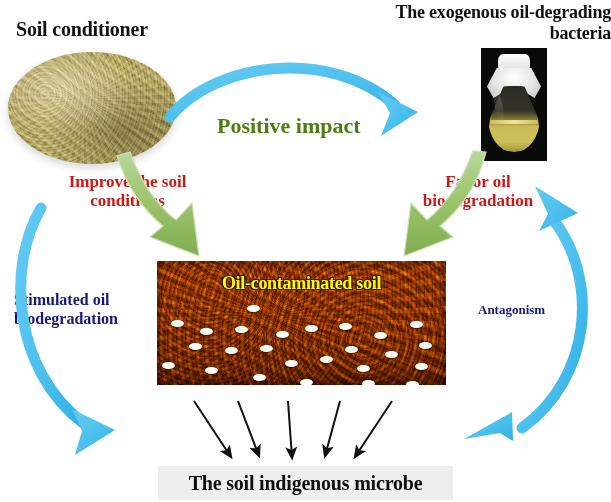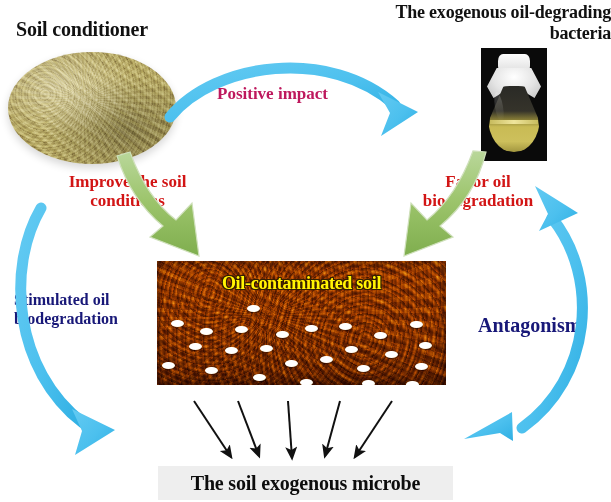--- a/index.html
+++ b/index.html
@@ -41,45 +41,45 @@
   
   .lbl {
     font-family: "Liberation Serif", "DejaVu Serif", serif;
     font-weight: bold;
     line-height: 19px;
   }
   .lbl-blue { color: #181878; }
   .lbl-red  { color: #d21515; }
 
   #lbl-positive-impact {
-    left: 217px; top: 84px;
-    font-size: 17px;
-    color: #be185d;
+    left: 217px; top: 116px;
+    font-size: 22px;
+    color: #4d7c0f;
   }
   #lbl-improve {
     left: 60px; top: 172px;
     font-size: 17px;
     width: 135px;
     text-align: center;
   }
   #lbl-favor {
     left: 413px; top: 172px;
     font-size: 17px;
     width: 130px;
     text-align: center;
   }
   #lbl-stimulated {
     left: 14px; top: 290px;
     font-size: 16px;
     width: 142px;
     text-align: left;
   }
   #lbl-antagonism {
-    left: 478px; top: 316px;
-    font-size: 20px;
+    left: 478px; top: 300px;
+    font-size: 13px;
     text-align: center;
   }
 
   
   #img-soil-conditioner {
     left: 8px; top: 52px;
     width: 168px; height: 112px;
     border-radius: 50%;
     background:
       radial-gradient(ellipse at 30% 30%, rgba(255,255,255,.30) 0%, rgba(255,255,255,0) 45%),
@@ -335,16 +335,16 @@
     <g id="black-arrow-group">
         <line x1="194" y1="401" x2="231" y2="457" stroke="#111111" stroke-width="2" marker-end="url(#bhead)"></line>
         <line x1="238" y1="401" x2="259" y2="456" stroke="#111111" stroke-width="2" marker-end="url(#bhead)"></line>
         <line x1="288" y1="401" x2="292" y2="458" stroke="#111111" stroke-width="2" marker-end="url(#bhead)"></line>
         <line x1="340" y1="401" x2="325" y2="456" stroke="#111111" stroke-width="2" marker-end="url(#bhead)"></line>
         <line x1="392" y1="401" x2="355" y2="457" stroke="#111111" stroke-width="2" marker-end="url(#bhead)"></line>
       </g>
   </svg>
 
   <div class="abs" id="box-indigenous">
-    <span>The soil exogenous microbe</span>
+    <span>The soil indigenous microbe</span>
   </div>
 
 </div>
 
 </body></html>

